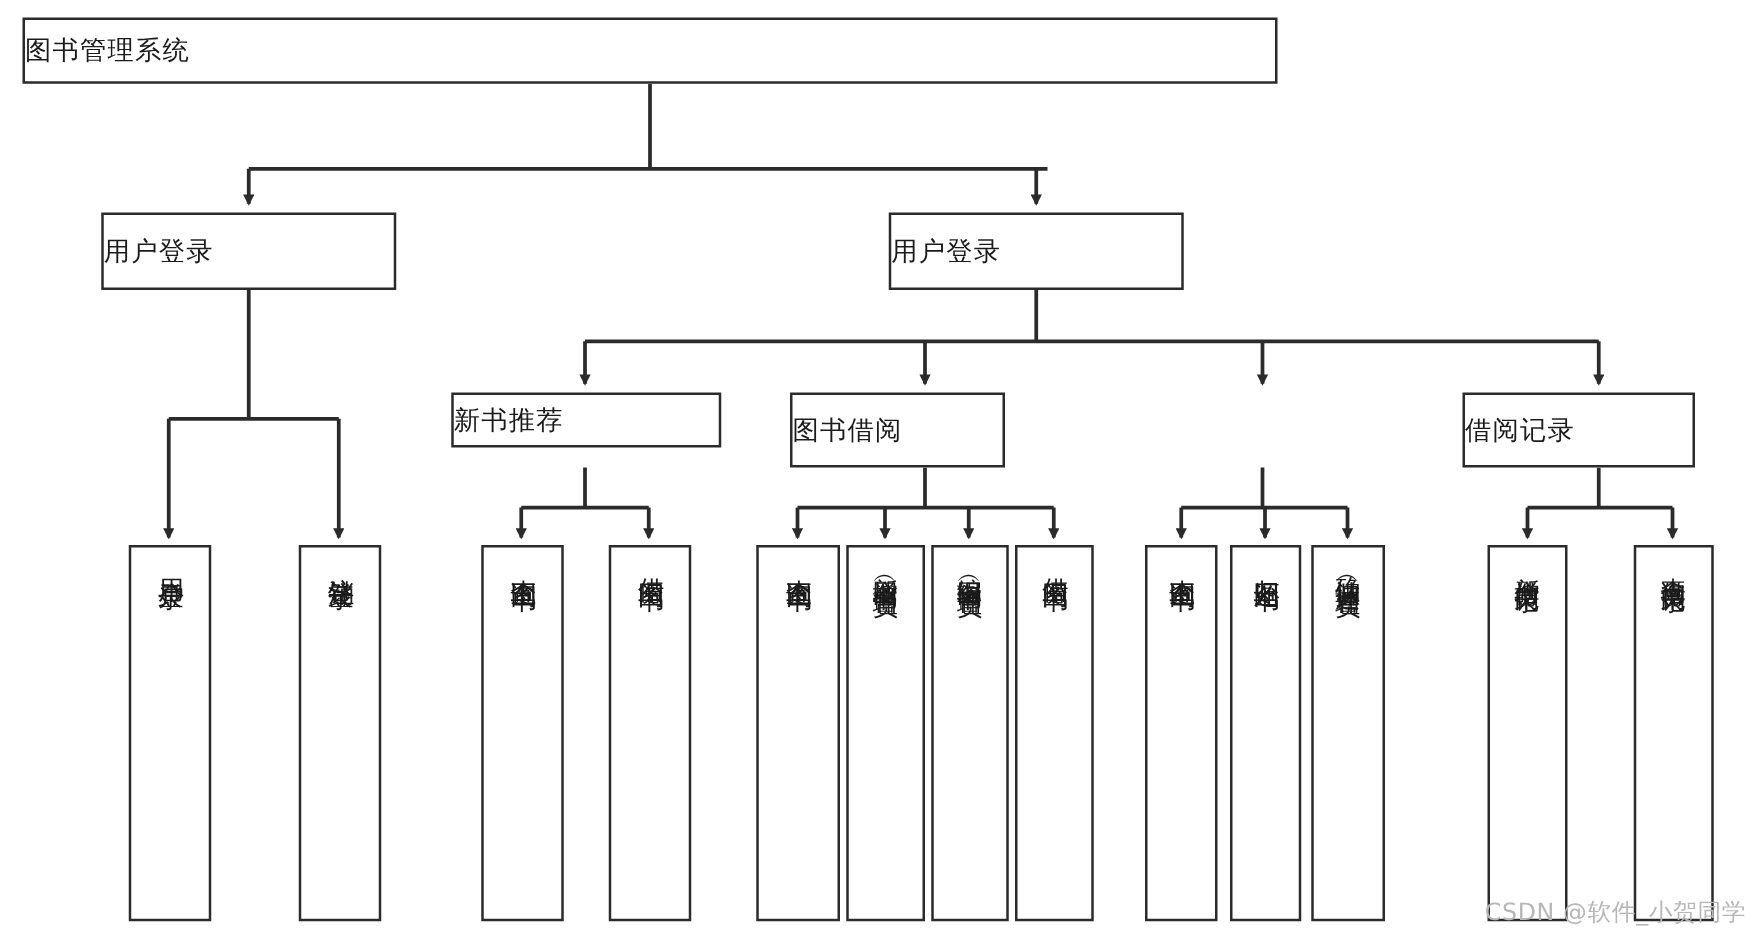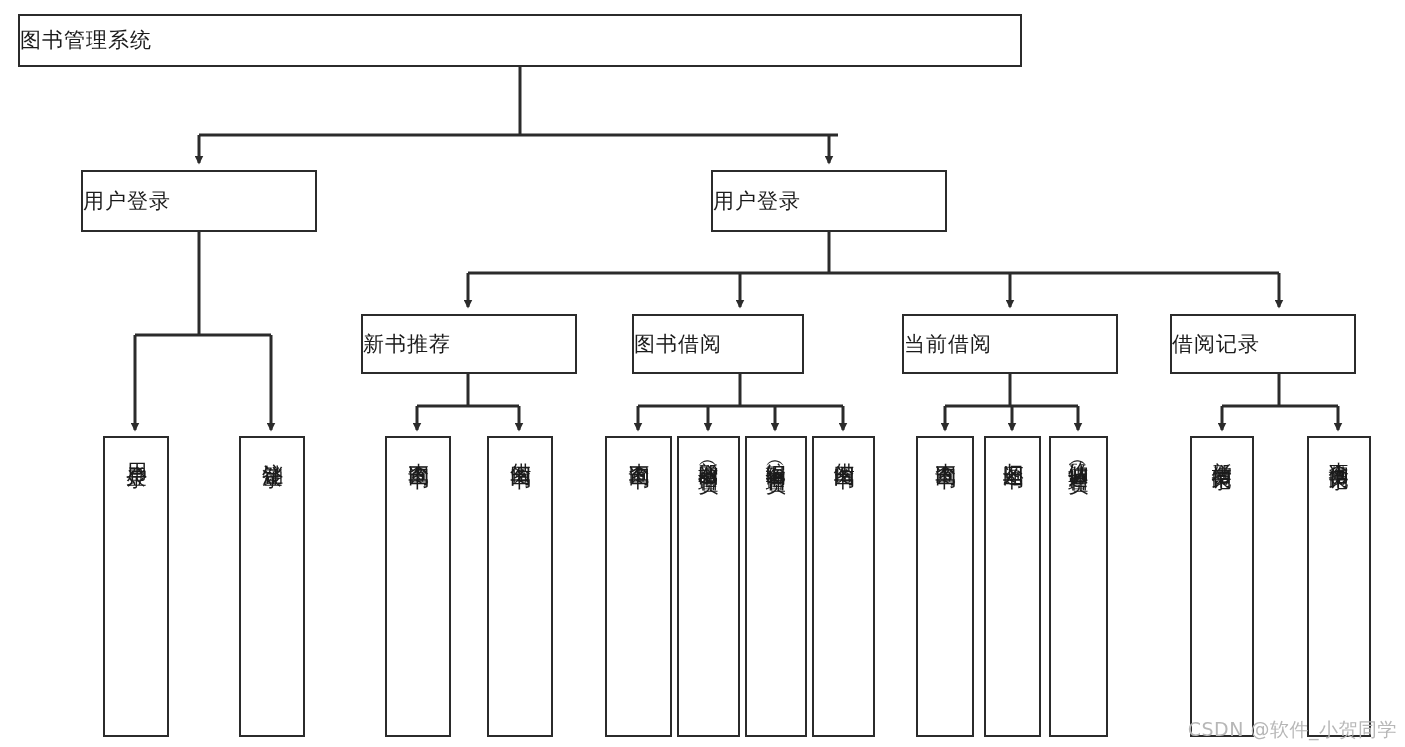--- a/index.html
+++ b/index.html
@@ -123,28 +123,25 @@
     <span class="label">图书管理系统</span>
   </div>
 
   <div class="node" style="left:81px;top:170px;width:236px;height:62px;">
     <span class="label">用户登录</span>
   </div>
   <div class="node" style="left:711px;top:170px;width:236px;height:62px;">
     <span class="label">用户登录</span>
   </div>
 
-  <div class="node" style="left:361px;top:314px;width:216px;height:60px;">
+  <div class="node" style="left:361px;top:314px;width:216px;height:44px;">
     <span class="label">新书推荐</span>
   </div>
   <div class="node" style="left:632px;top:314px;width:172px;height:60px;">
     <span class="label">图书借阅</span>
-  </div>
-  <div class="node" style="left:902px;top:314px;width:216px;height:60px;">
-    <span class="label">当前借阅</span>
   </div>
   <div class="node" style="left:1170px;top:314px;width:186px;height:60px;">
     <span class="label">借阅记录</span>
   </div>
 
   <div class="node leaf" style="left:103px;top:436px;width:66px;height:301px;">
     <span class="label">用户登录</span>
   </div>
   <div class="node leaf" style="left:239px;top:436px;width:66px;height:301px;">
     <span class="label">注销登录</span>

